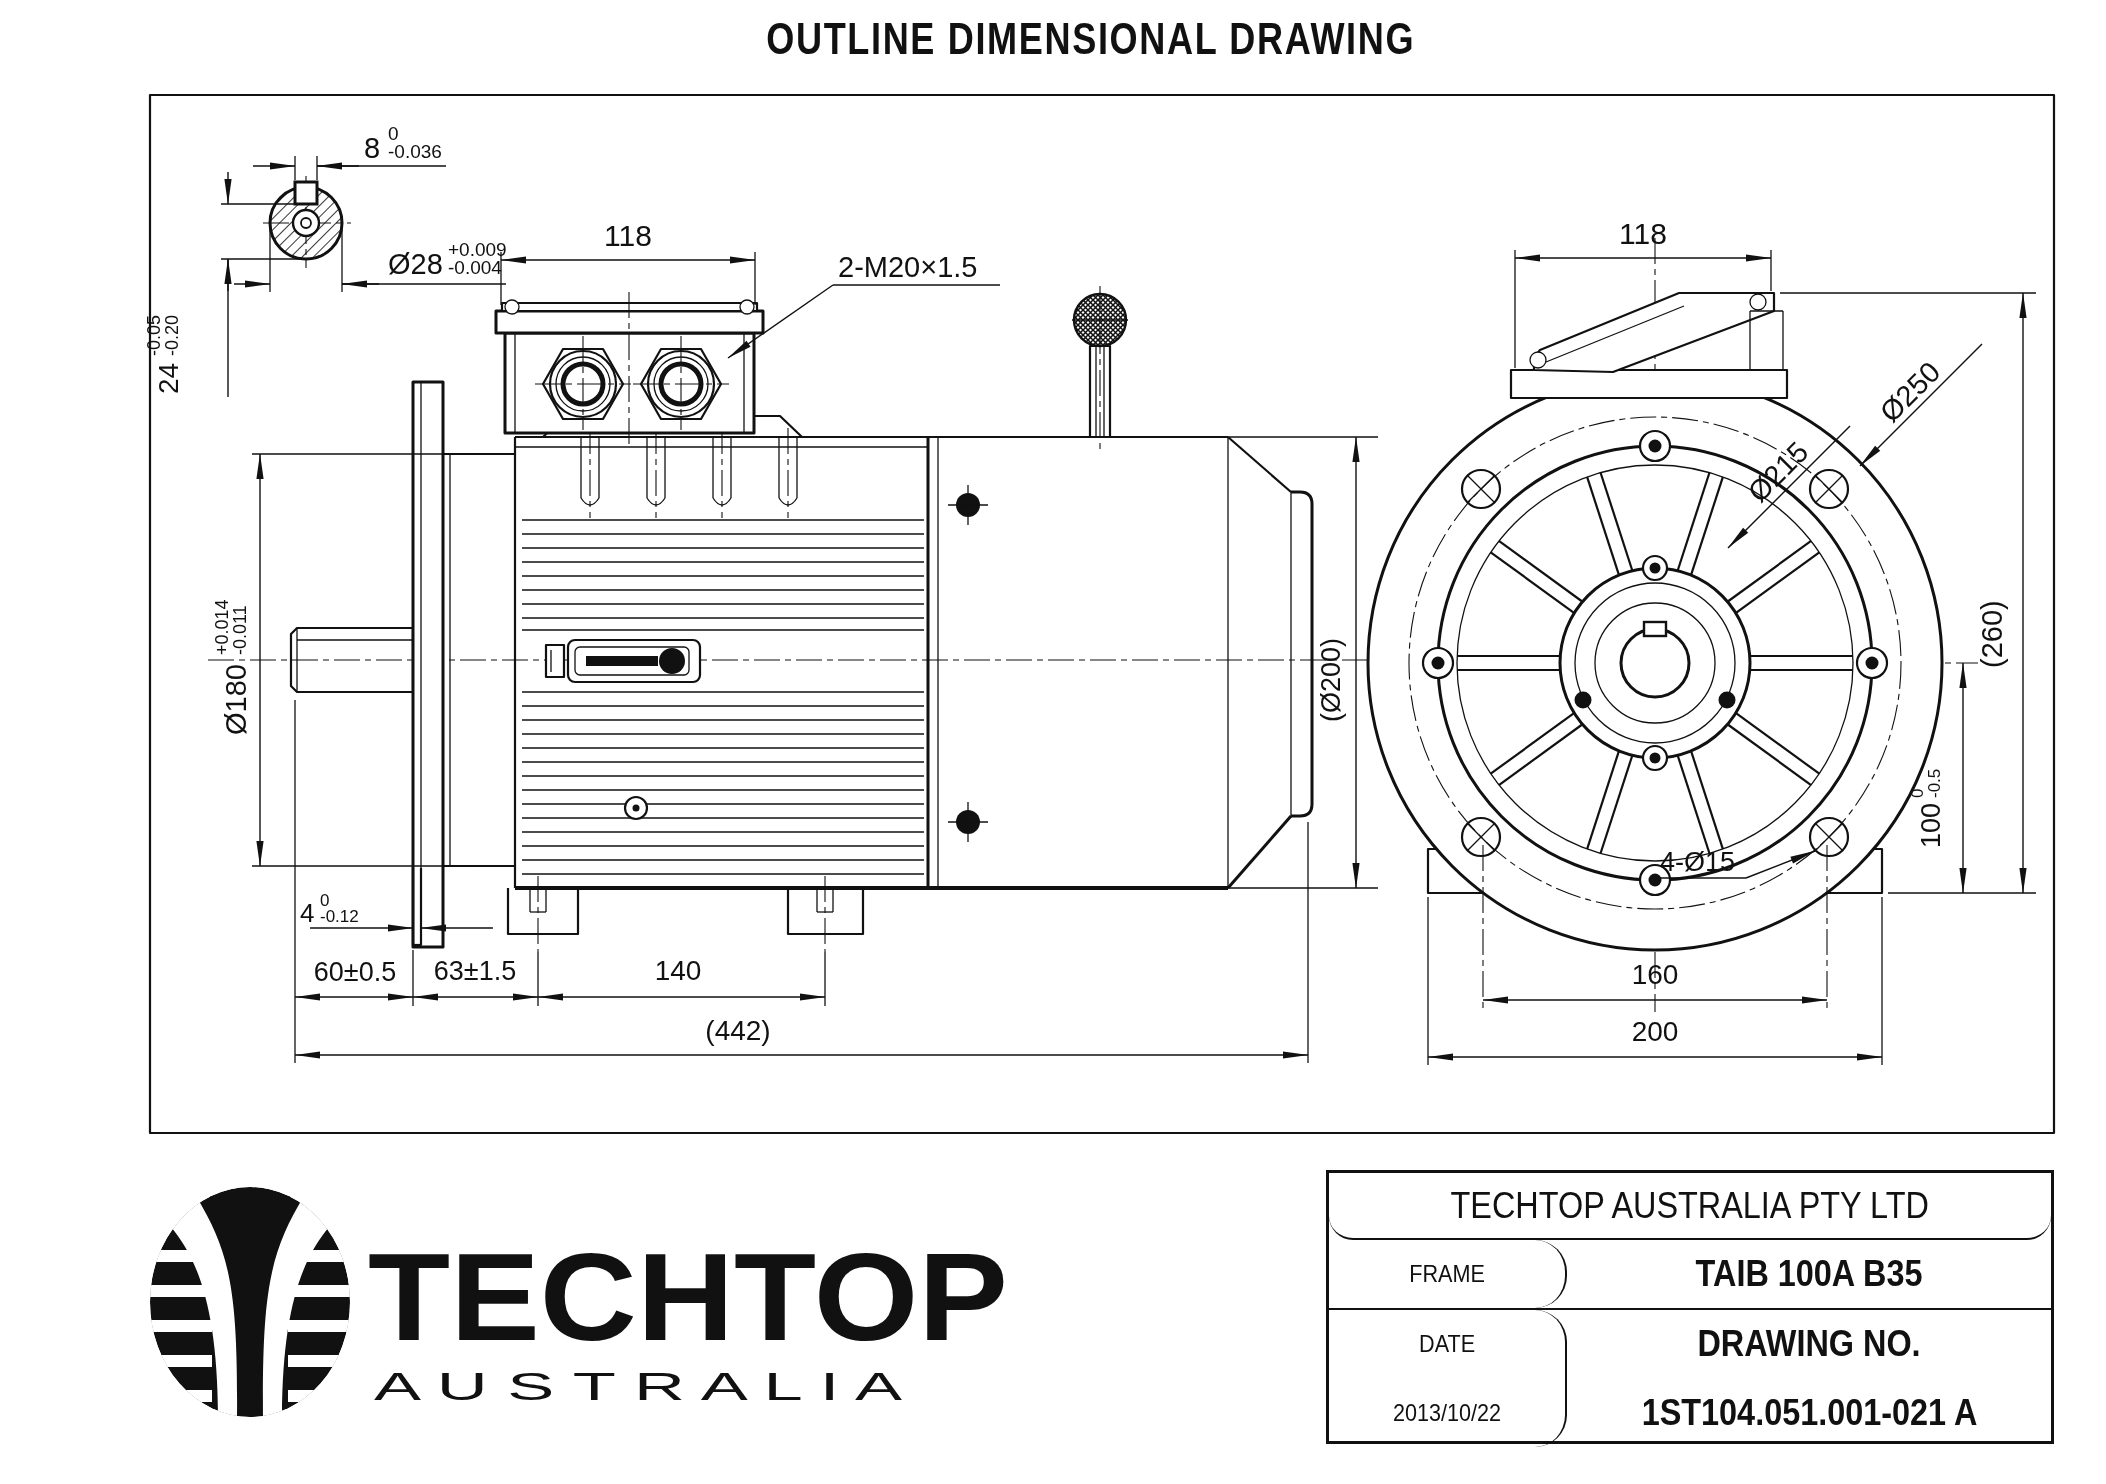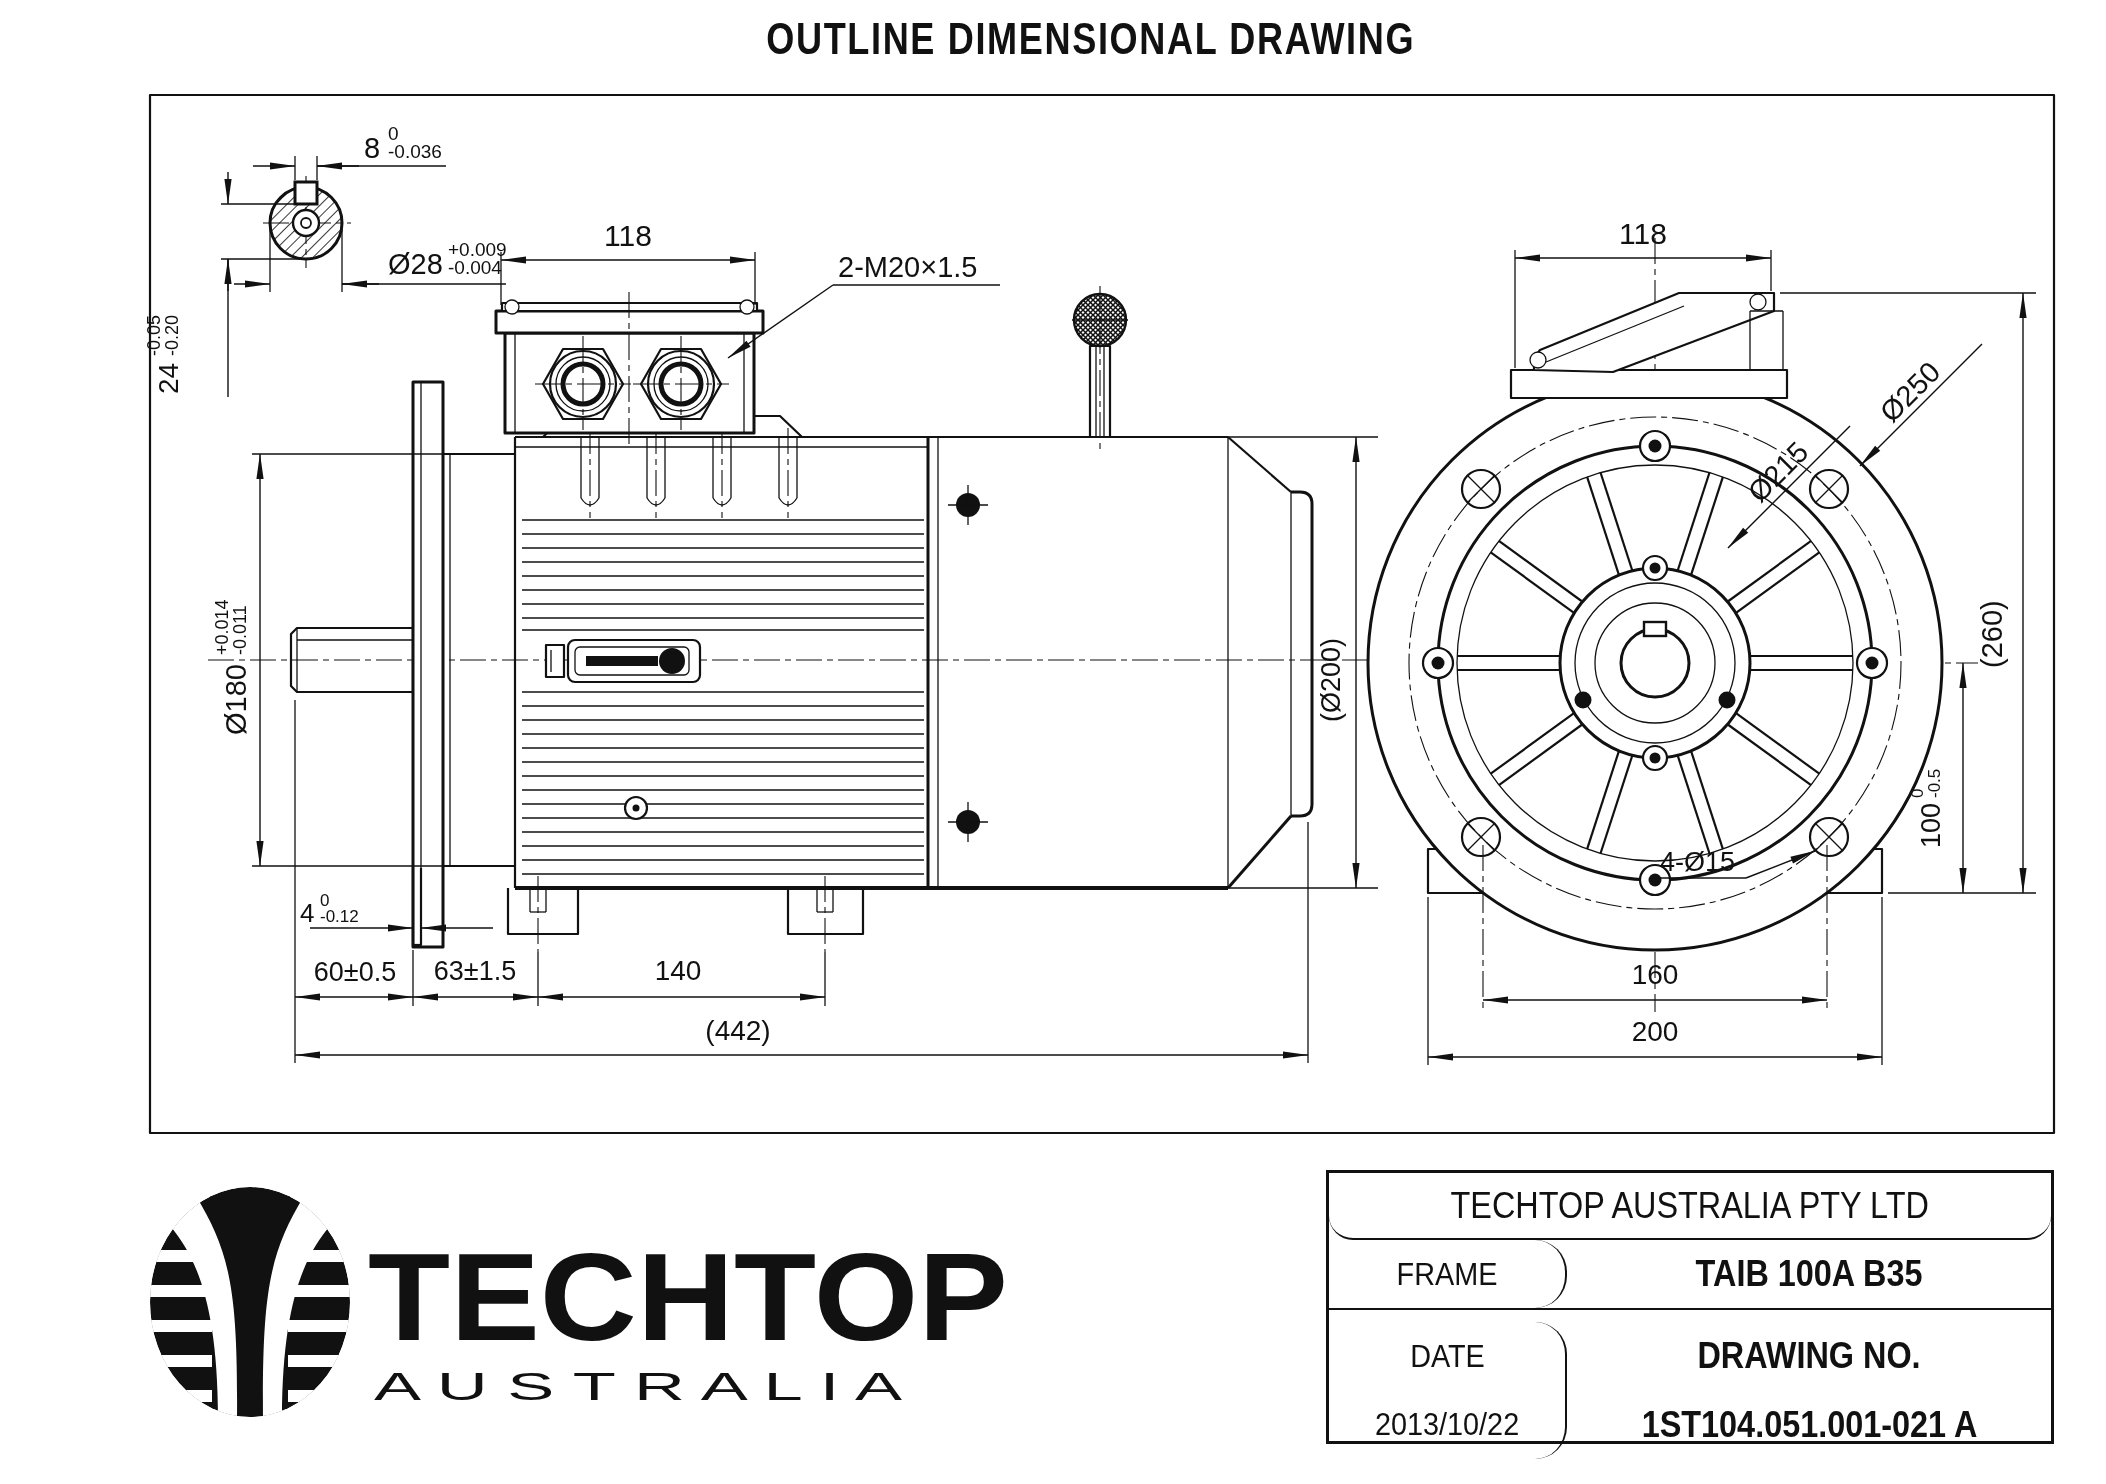--- a/index.html
+++ b/index.html
@@ -20,23 +20,23 @@
   .fw{fill:#fff;}
   .fb{fill:#111;stroke:none;}
   
   .tblock{position:absolute;left:1288px;top:1170px;width:728px;height:274px;
           border:3px solid #111;box-sizing:border-box;}
   .tb-row1{position:absolute;left:0;top:0;width:100%;height:67px;border-bottom:2.5px solid #111;
           box-sizing:border-box;display:flex;align-items:center;justify-content:center;
           font-size:36px;white-space:nowrap;border-radius:24px;}
   .tb-row2{position:absolute;left:0;top:67px;width:100%;height:70px;border-bottom:2.5px solid #111;
           box-sizing:border-box;display:flex;}
-  .tb-row3{position:absolute;left:0;top:149px;width:100%;height:137px;display:flex;}
+  .tb-row3{position:absolute;left:0;top:137px;width:100%;height:137px;display:flex;}
   .tb-cl{width:238px;border-right:2.5px solid #111;box-sizing:border-box;display:flex;
-         flex-direction:column;align-items:center;justify-content:space-around;font-size:32px;border-radius:32px;}
+         flex-direction:column;align-items:center;justify-content:space-around;font-size:24px;border-radius:32px;}
   .tb-cr{flex:1;display:flex;flex-direction:column;align-items:center;justify-content:space-around;
          font-size:36px;font-weight:bold;}
   .tb-row2 .tb-cl,.tb-row2 .tb-cr{justify-content:center;}
   .cnd{display:inline-block;transform:scaleX(.9);white-space:nowrap;}
 </style>
 </head>
 <body>
 
 <div class="page">
 

